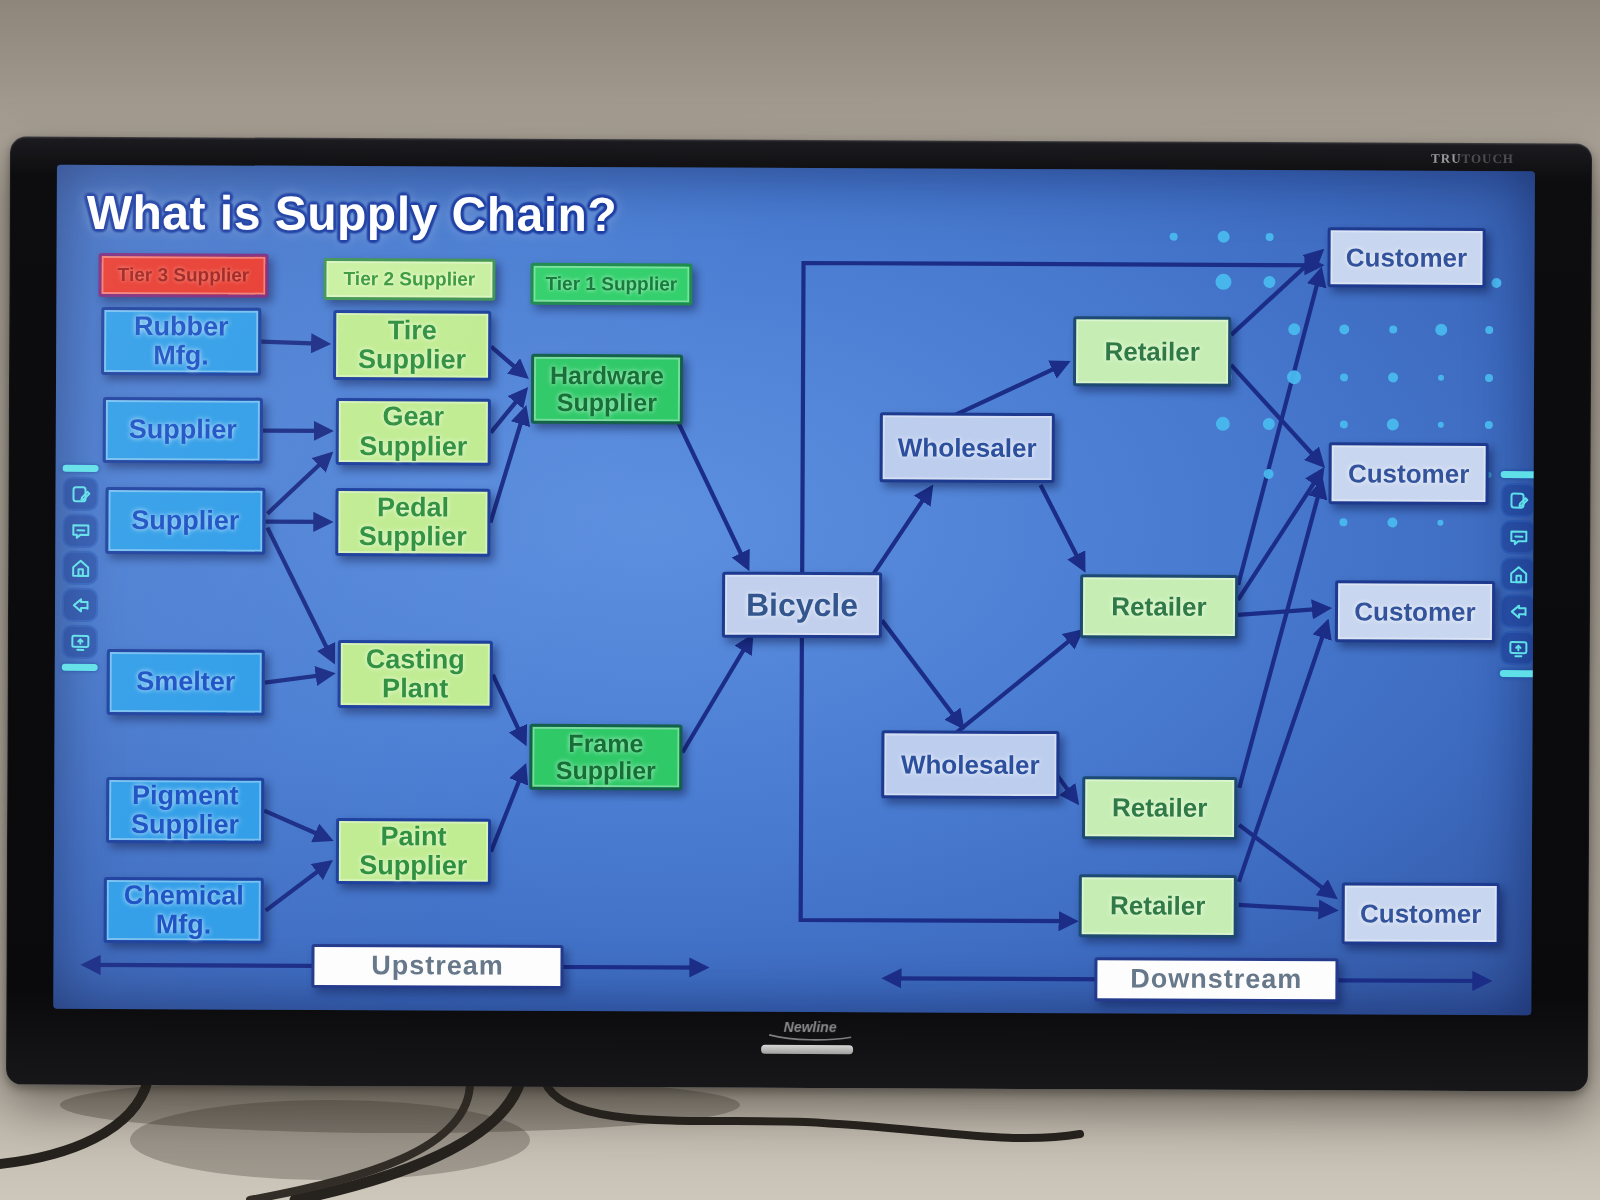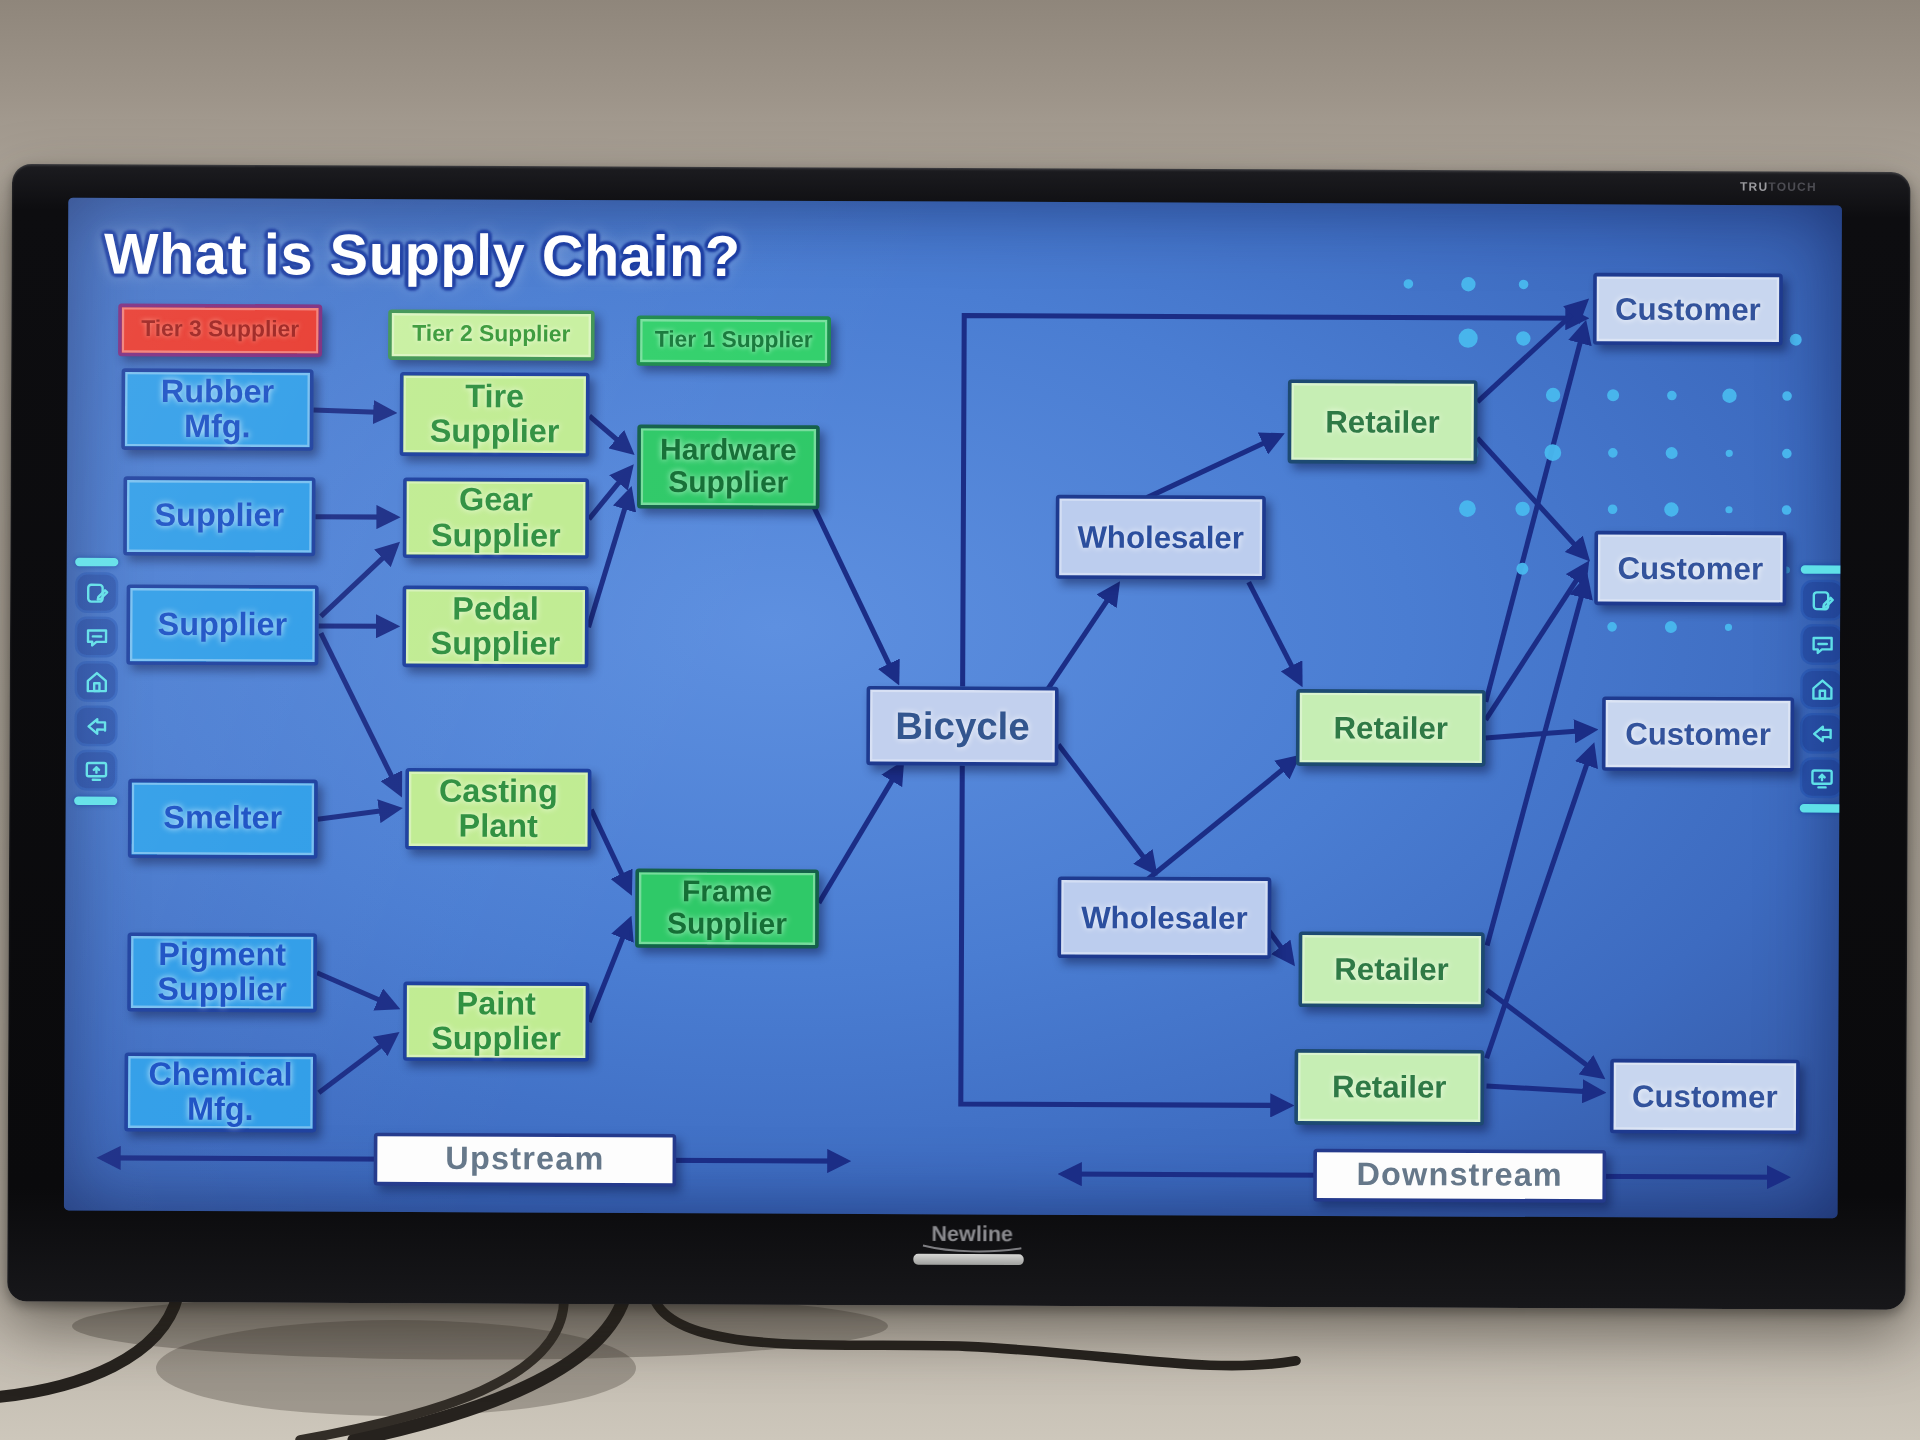--- a/index.html
+++ b/index.html
@@ -8,25 +8,25 @@
     font-family:"Liberation Sans",sans-serif;
     background:linear-gradient(180deg,#8f867b 0%,#9e958a 7%,#aaa297 12%,#b1a99e 55%,#b7afa4 88%,#c3bcb1 94%,#cdc7bb 100%);
   }
   
   .tv{
     position:absolute;left:8px;top:140px;width:1582px;height:948px;
     background:linear-gradient(180deg,#1c1c20 0%,#0d0d10 4%,#0a0a0c 90%,#17171a 100%);
     border-radius:16px;transform:rotate(.25deg);
     box-shadow:0 22px 50px rgba(40,35,28,.5), 0 4px 10px rgba(0,0,0,.35), inset 0 1px 2px rgba(255,255,255,.18);
   }
-  .brand-top{position:absolute;right:78px;top:8px;font-size:10px;letter-spacing:1px;}
+  .brand-top{position:absolute;right:78px;top:8px;font-size:13px;letter-spacing:1px;font-family:Liberation Serif, serif;}
   .brand-top .b1{color:#9a9a9e;font-weight:bold;}
   .brand-top .b2{color:#4c4c52;font-weight:bold;}
   .brand-bottom{position:absolute;left:749px;top:878px;width:110px;text-align:center;}
-  .brand-bottom .nl{color:#8a8a8e;font-size:18px;font-weight:bold;filter:blur(.4px);}
+  .brand-bottom .nl{color:#8a8a8e;font-size:14px;font-weight:bold;font-style:italic;filter:blur(.4px);}
   .nl-swoosh{display:block;margin:-4px auto 0;}
   .ir-bar{position:absolute;left:755px;top:905px;width:92px;height:9px;border-radius:4px;background:linear-gradient(180deg,#d6d6d4,#9fa09e);}
   
   .screen{
     position:absolute;left:47px;top:28px;width:1478px;height:844px;border-radius:4px;overflow:hidden;
     background:radial-gradient(ellipse at 40% 42%, #5e90e0 0%, #4a7dd2 42%, #3d6bc0 72%, #32549e 100%);
     box-shadow:inset 0 0 60px rgba(10,20,70,.55);
   }
   .glare{position:absolute;inset:0;background:linear-gradient(115deg,rgba(255,255,255,.10) 0%,rgba(255,255,255,.03) 22%,rgba(255,255,255,0) 40%);pointer-events:none;}
   

